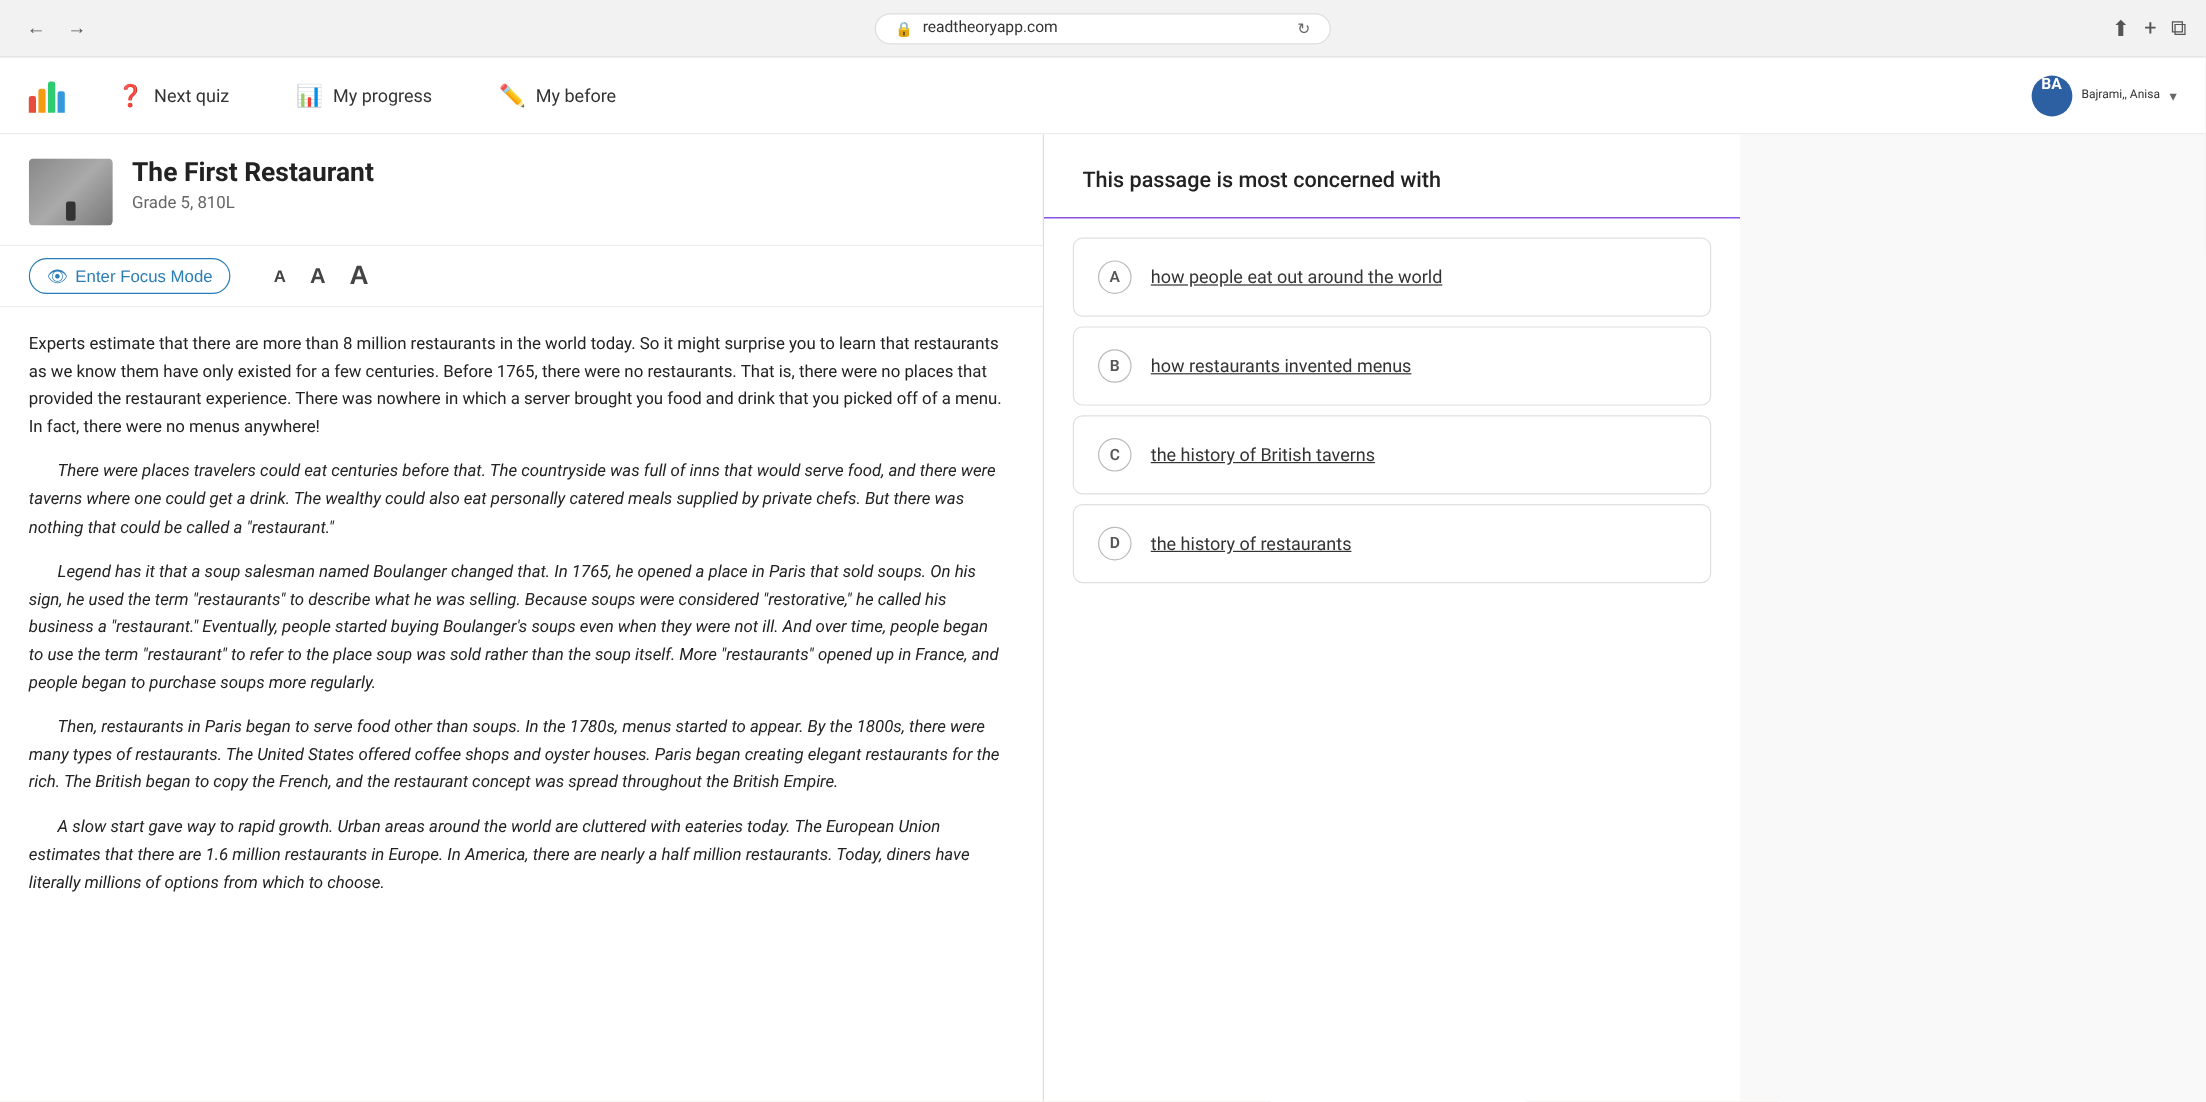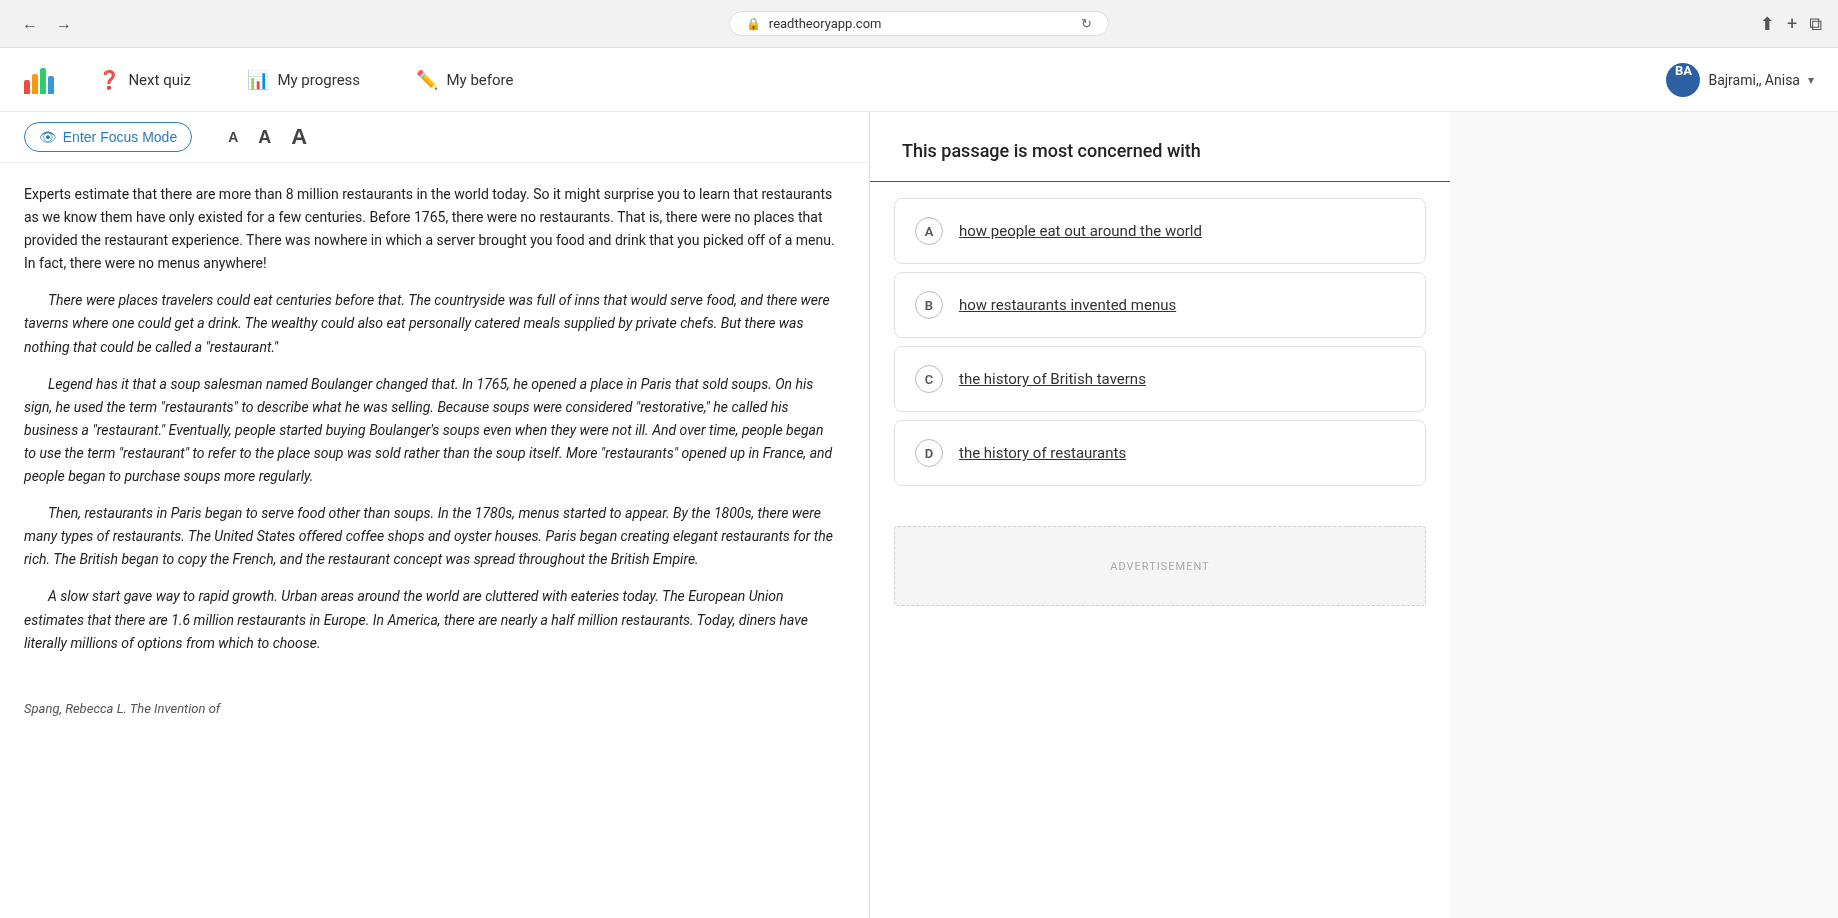--- a/index.html
+++ b/index.html
@@ -131,21 +131,21 @@
       height: 34px;
       border-radius: 50%;
       display: flex;
       align-items: flex-start;
       justify-content: center;
       font-size: 13px;
       font-weight: bold;
     }
 
     .user-name {
-      font-size: 14px;
+      font-size: 10px;
       color: #333;
     }
 
     .chevron-down {
       color: #666;
       font-size: 12px;
     }
 
     
     .main-content {
@@ -412,20 +412,32 @@
     </div>
     <span class="user-name">Bajrami,, Anisa</span>
     <span class="chevron-down">▾</span>
   </div>
 </div>
 
 <div class="main-content">
 
   <div class="reading-panel">
 
+    <div class="passage-header">
+      <div class="passage-title-row">
+        <div class="passage-thumbnail">
+          <div class="thumbnail-img"></div>
+          <div class="thumbnail-figure"></div>
+        </div>
+        <div class="passage-title-text">
+          <h1>The First Restaurant</h1>
+          <div class="passage-grade">Grade 5, 810L</div>
+        </div>
+      </div>
+    </div>
 
     <div class="reading-toolbar">
       <button class="focus-mode-btn">
         <span>👁</span>
         <span>Enter Focus Mode</span>
       </button>
       <div class="font-size-controls">
         <button class="font-btn small">A</button>
         <button class="font-btn medium">A</button>
         <button class="font-btn large">A</button>
@@ -433,21 +445,20 @@
     </div>
 
     <div class="passage-body">
       <p>Experts estimate that there are more than 8 million restaurants in the world today. So it might surprise you to learn that restaurants as we know them have only existed for a few centuries. Before 1765, there were no restaurants. That is, there were no places that provided the restaurant experience. There was nowhere in which a server brought you food and drink that you picked off of a menu. In fact, there were no menus anywhere!</p>
       <p>There were places travelers could eat centuries before that. The countryside was full of inns that would serve food, and there were taverns where one could get a drink. The wealthy could also eat personally catered meals supplied by private chefs. But there was nothing that could be called a "restaurant."</p>
       <p>Legend has it that a soup salesman named Boulanger changed that. In 1765, he opened a place in Paris that sold soups. On his sign, he used the term "restaurants" to describe what he was selling. Because soups were considered "restorative," he called his business a "restaurant." Eventually, people started buying Boulanger's soups even when they were not ill. And over time, people began to use the term "restaurant" to refer to the place soup was sold rather than the soup itself. More "restaurants" opened up in France, and people began to purchase soups more regularly.</p>
       <p>Then, restaurants in Paris began to serve food other than soups. In the 1780s, menus started to appear. By the 1800s, there were many types of restaurants. The United States offered coffee shops and oyster houses. Paris began creating elegant restaurants for the rich. The British began to copy the French, and the restaurant concept was spread throughout the British Empire.</p>
       <p>A slow start gave way to rapid growth. Urban areas around the world are cluttered with eateries today. The European Union estimates that there are 1.6 million restaurants in Europe. In America, there are nearly a half million restaurants. Today, diners have literally millions of options from which to choose.</p>
     </div>
 
-    <div class="passage-citation">Spang, Rebecca L. The Invention of</div>
   </div>
 
   <div class="question-panel">
 
     <div class="question-header">
       <span>This passage is most concerned with</span>
     </div>
 
     <div class="answer-options">
 
@@ -462,18 +473,15 @@
         <div class="answer-option">
       <div class="option-letter">C</div>
       <div class="option-text">the history of British taverns</div>
     </div>
         <div class="answer-option">
       <div class="option-letter">D</div>
       <div class="option-text">the history of restaurants</div>
     </div>
       </div>
 
-    <div class="advertisement-zone">
-      <span>ADVERTISEMENT</span>
-    </div>
 
   </div>
 </div>
 
 </body></html>

